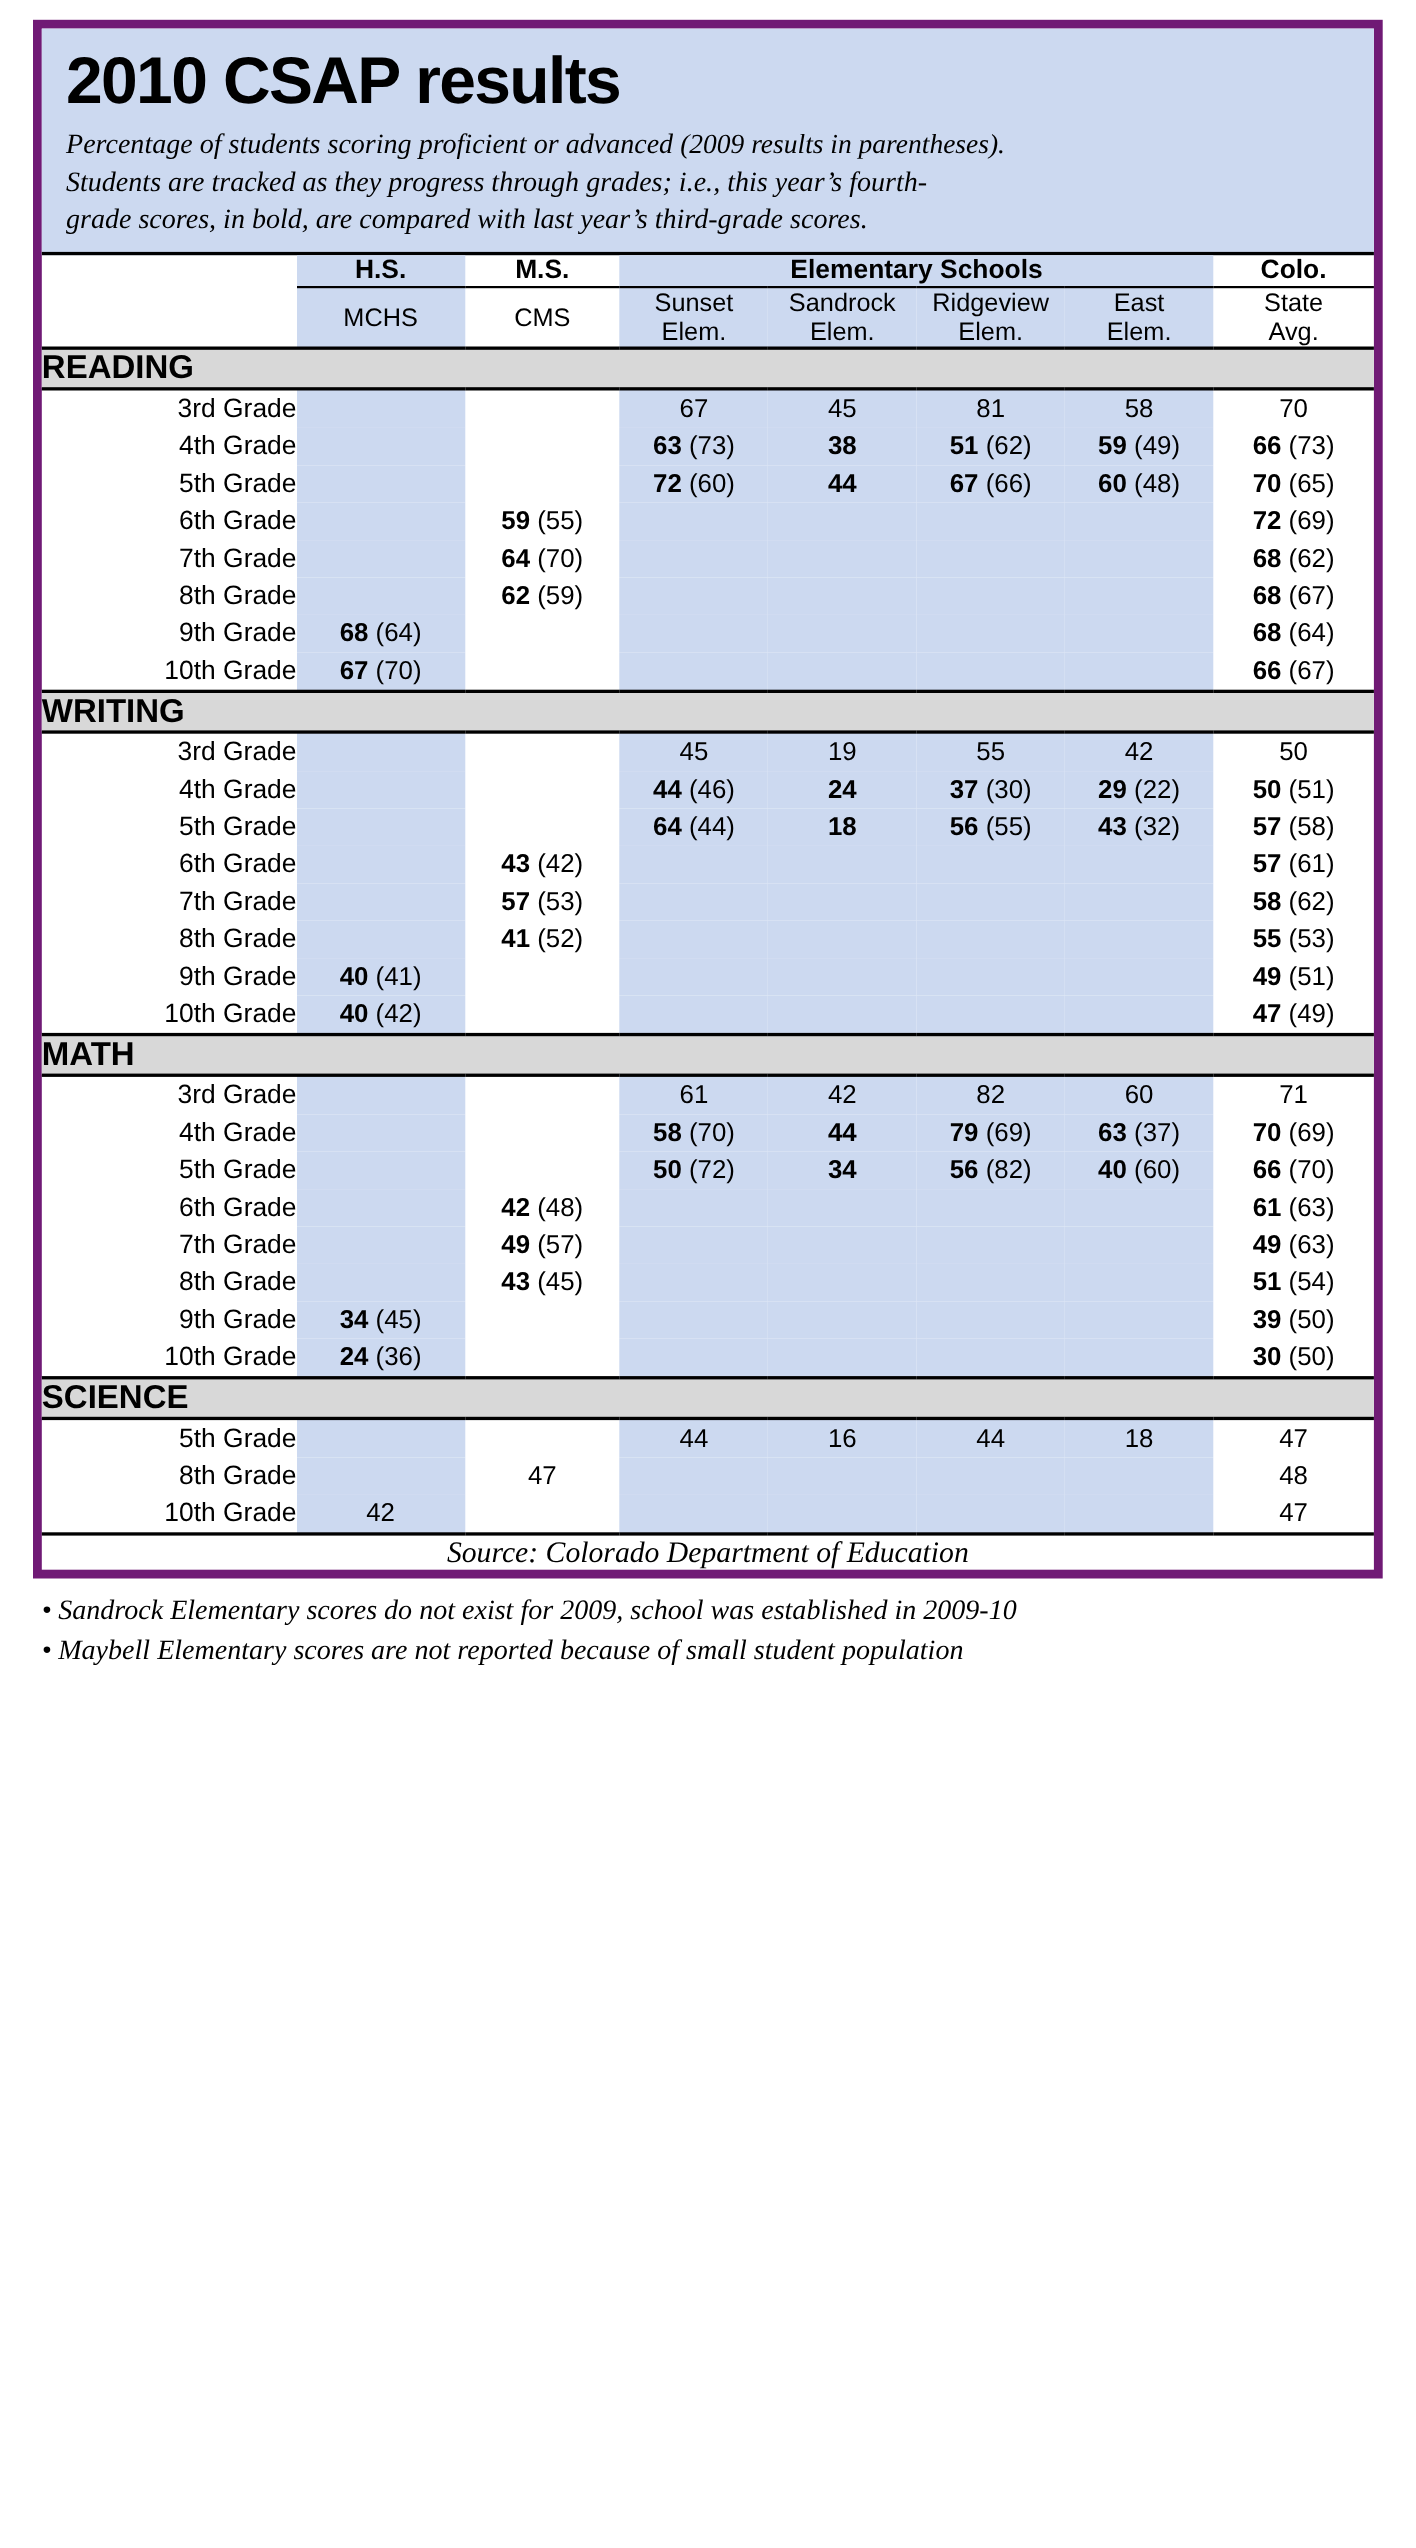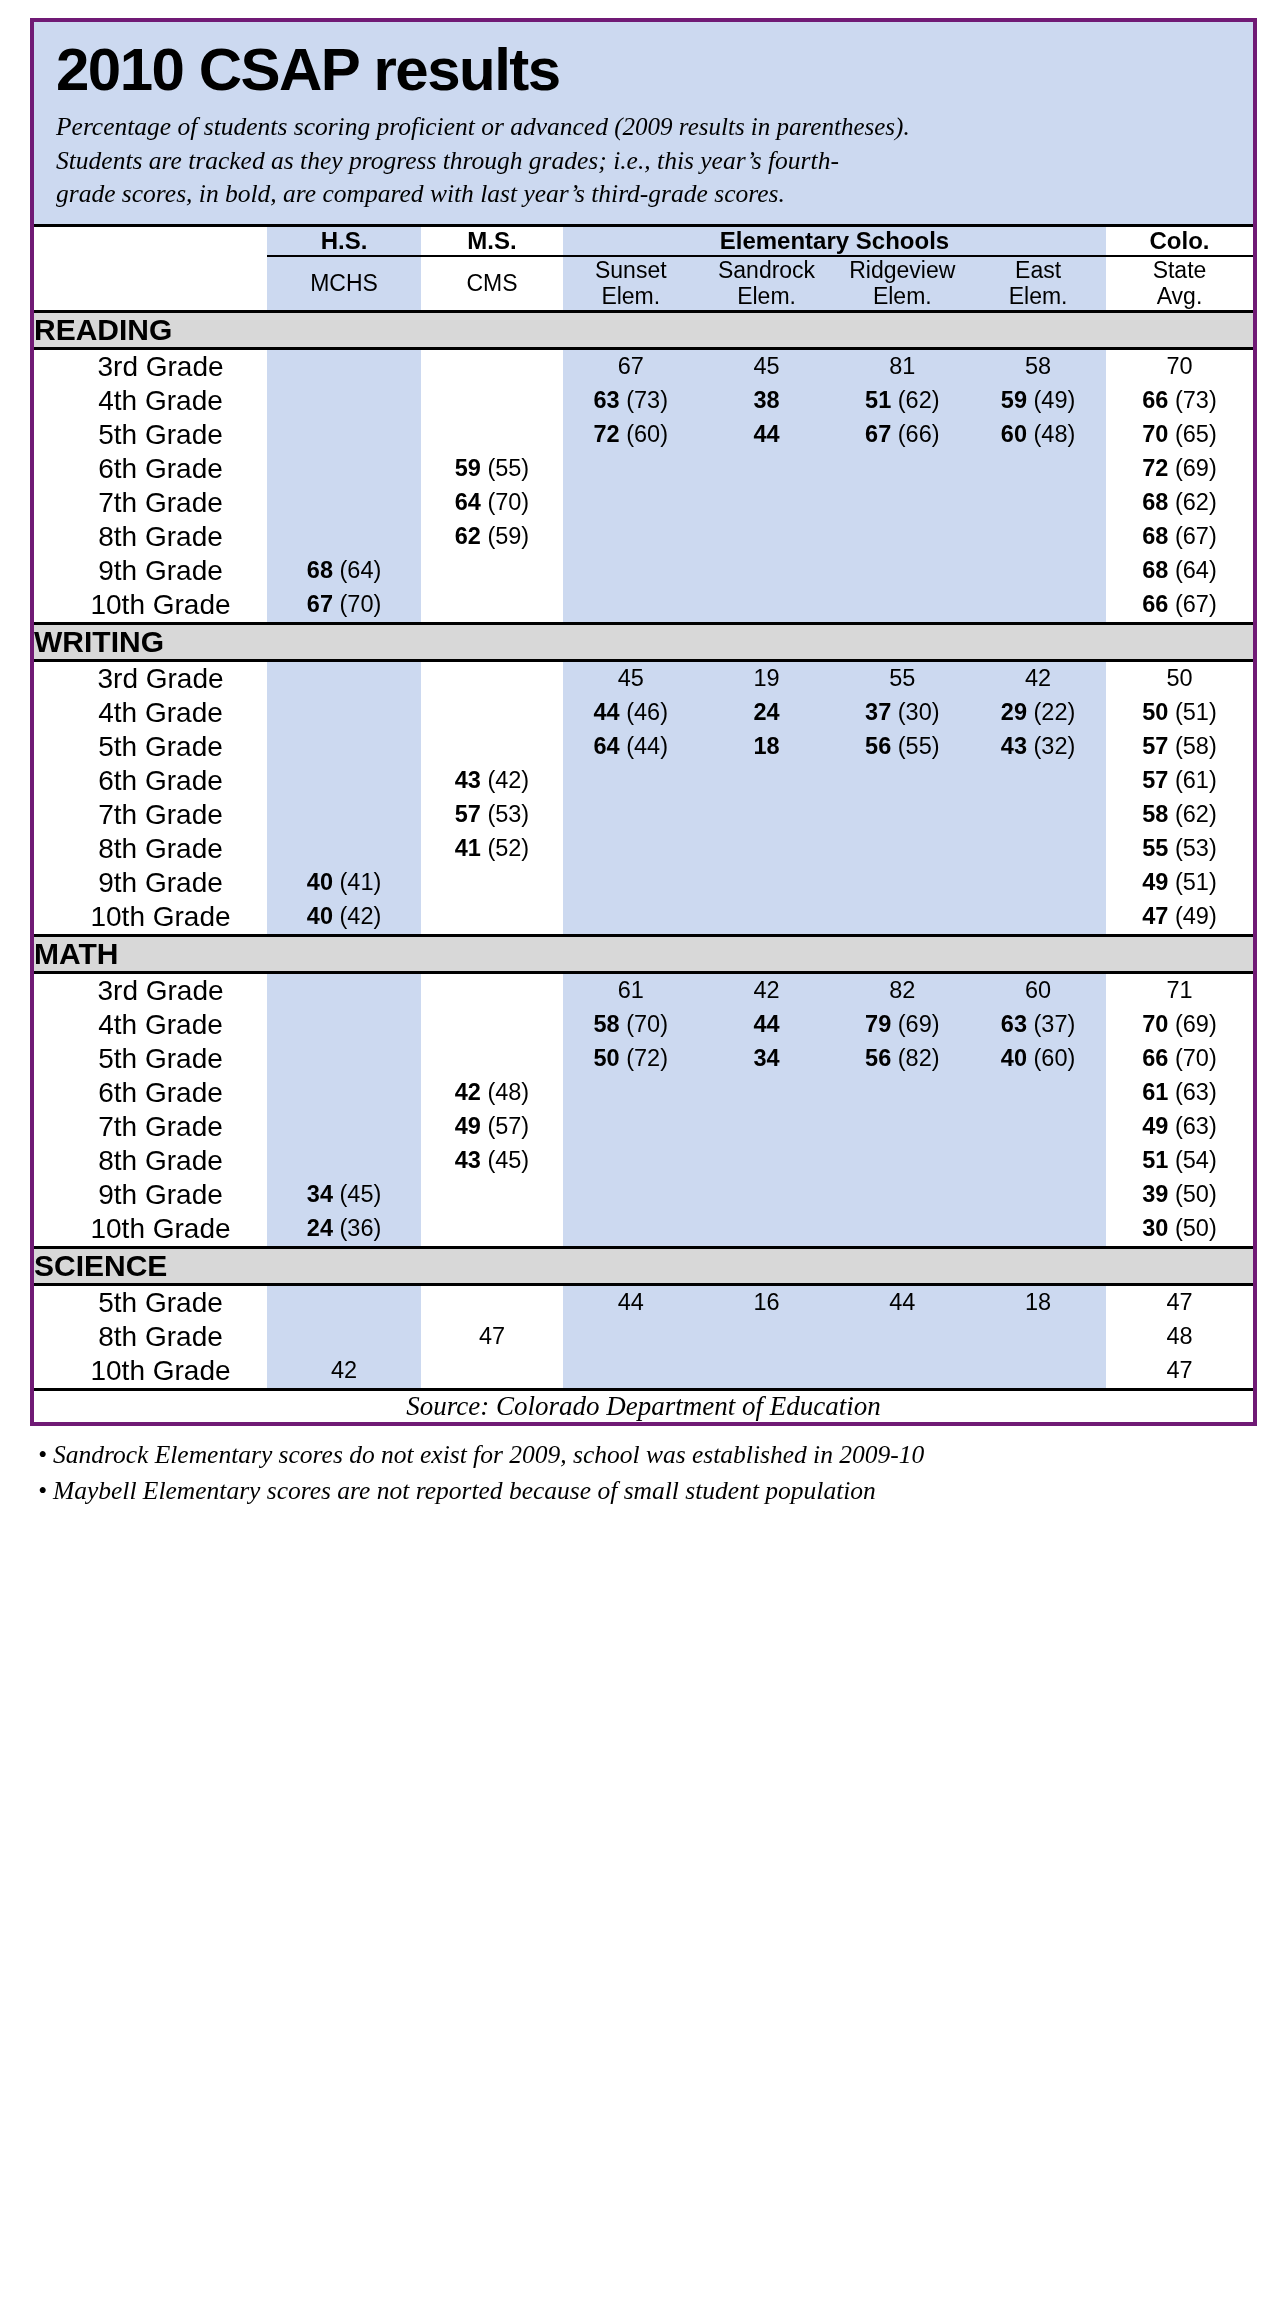--- a/index.html
+++ b/index.html
@@ -18,21 +18,21 @@
   #page {
     position: relative;
     width: 1287px;
     height: 2316px;
     box-sizing: border-box;
     padding: 18px 30px 10px 30px;
   }
 
   
   .card {
-    border: 4px solid #701a75;
+    border: 8px solid #701a75;
     box-sizing: border-box;
     width: 1227px;
     background: #fff;
   }
 
   
   .header {
     background: #ccd9f0;
     padding: 12px 22px 14px 22px;
     border-bottom: 3px solid #000;
@@ -110,23 +110,23 @@
   .sectionbar td span { display: inline-block; }
 
   
   .datarow td {
     font-size: 23.5px;
     height: 34px;
     text-align: center;
     font-family: "Liberation Sans", sans-serif;
   }
   .datarow td.grade {
-    text-align: center;
+    text-align: right;
     padding-left: 20px;
-    font-size: 28px;
+    font-size: 24px;
   }
   .val b { font-weight: bold; }
   .val span.par { font-weight: normal; }
 
   
   .sourcerow td {
     border-top: 3px solid #000;
     text-align: center;
     padding: 10px 16px 8px 0;
     font-family: "Liberation Serif", serif;

